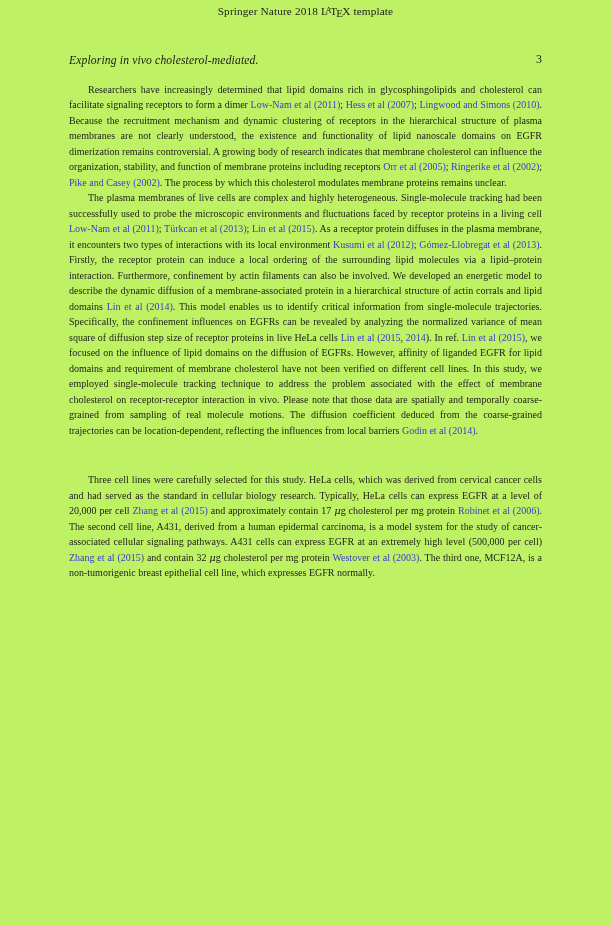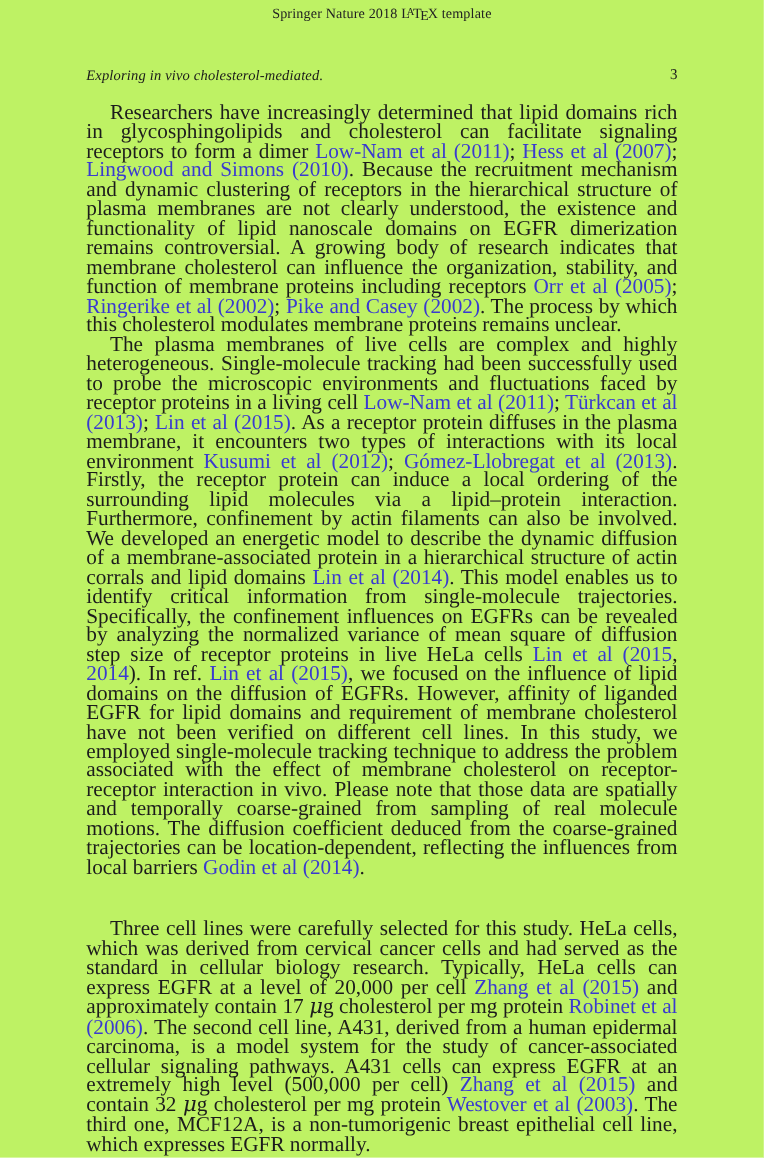--- a/index.html
+++ b/index.html
@@ -71,21 +71,21 @@
     font-style: normal;
     font-size: 12px;
   }
 
   
   .textblock {
     position: absolute;
     top: 82px;
     left: 69px;
     width: 473px;
-    font-size: 17px;
+    font-size: 10px;
     line-height: 15.48px;
     text-align: justify;
     text-justify: inter-word;
     hyphens: manual;
     color: #1c1c1c;
   }
   .para {
     margin: 0;
     text-indent: 19px;
     text-align: justify;

